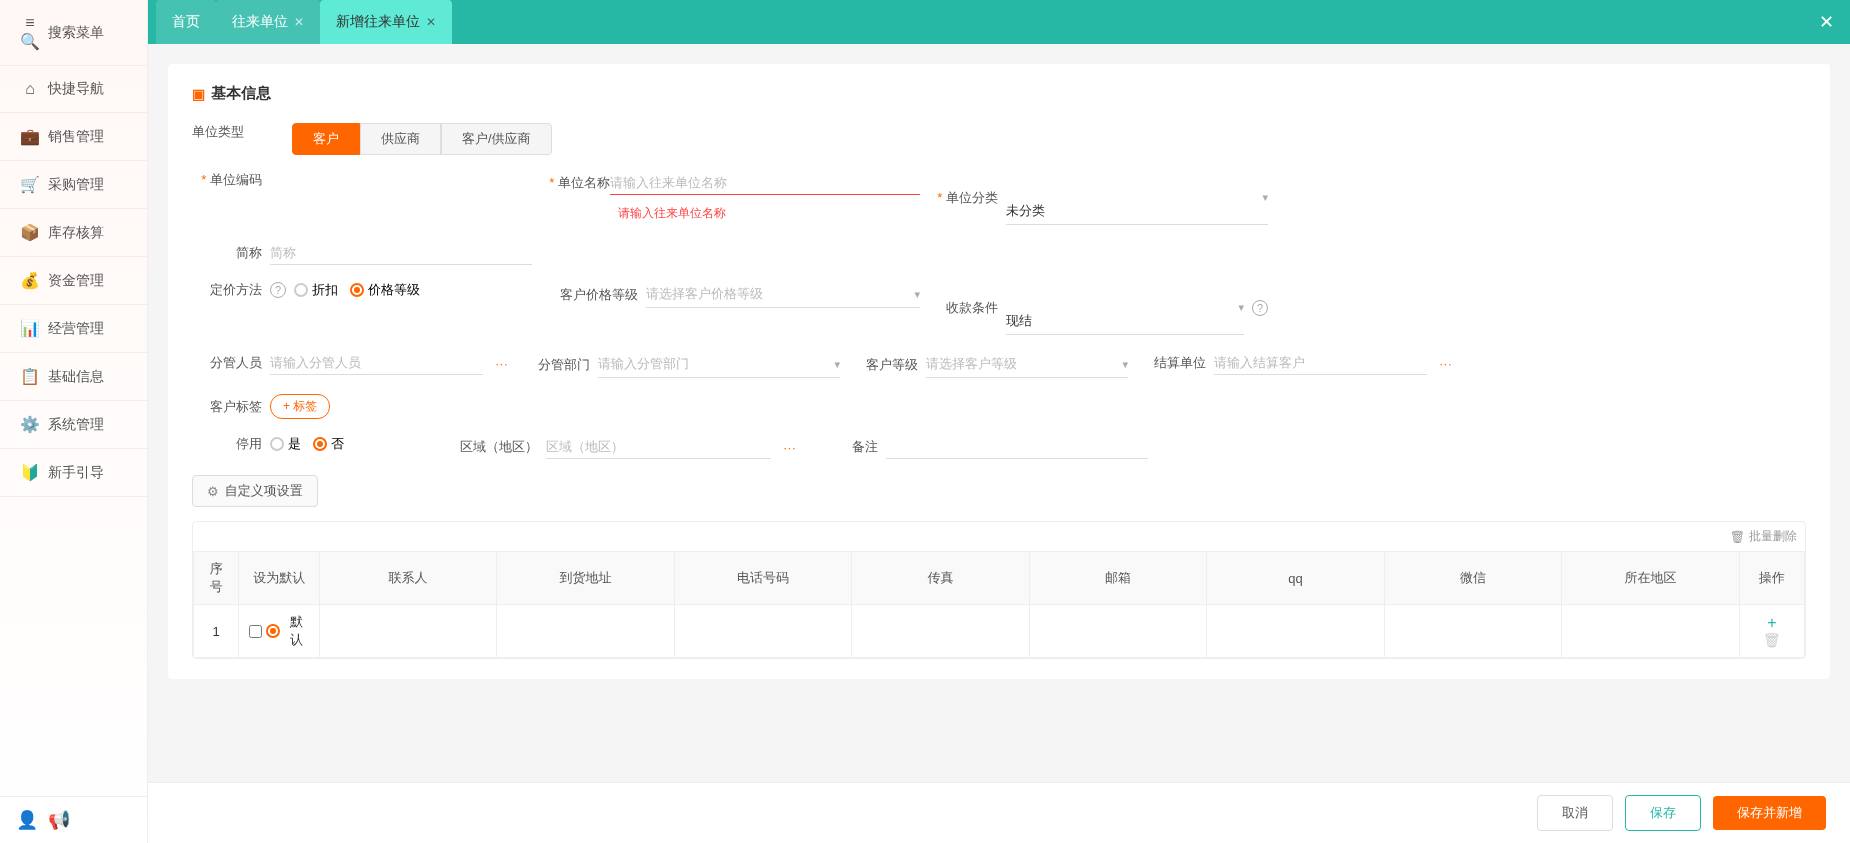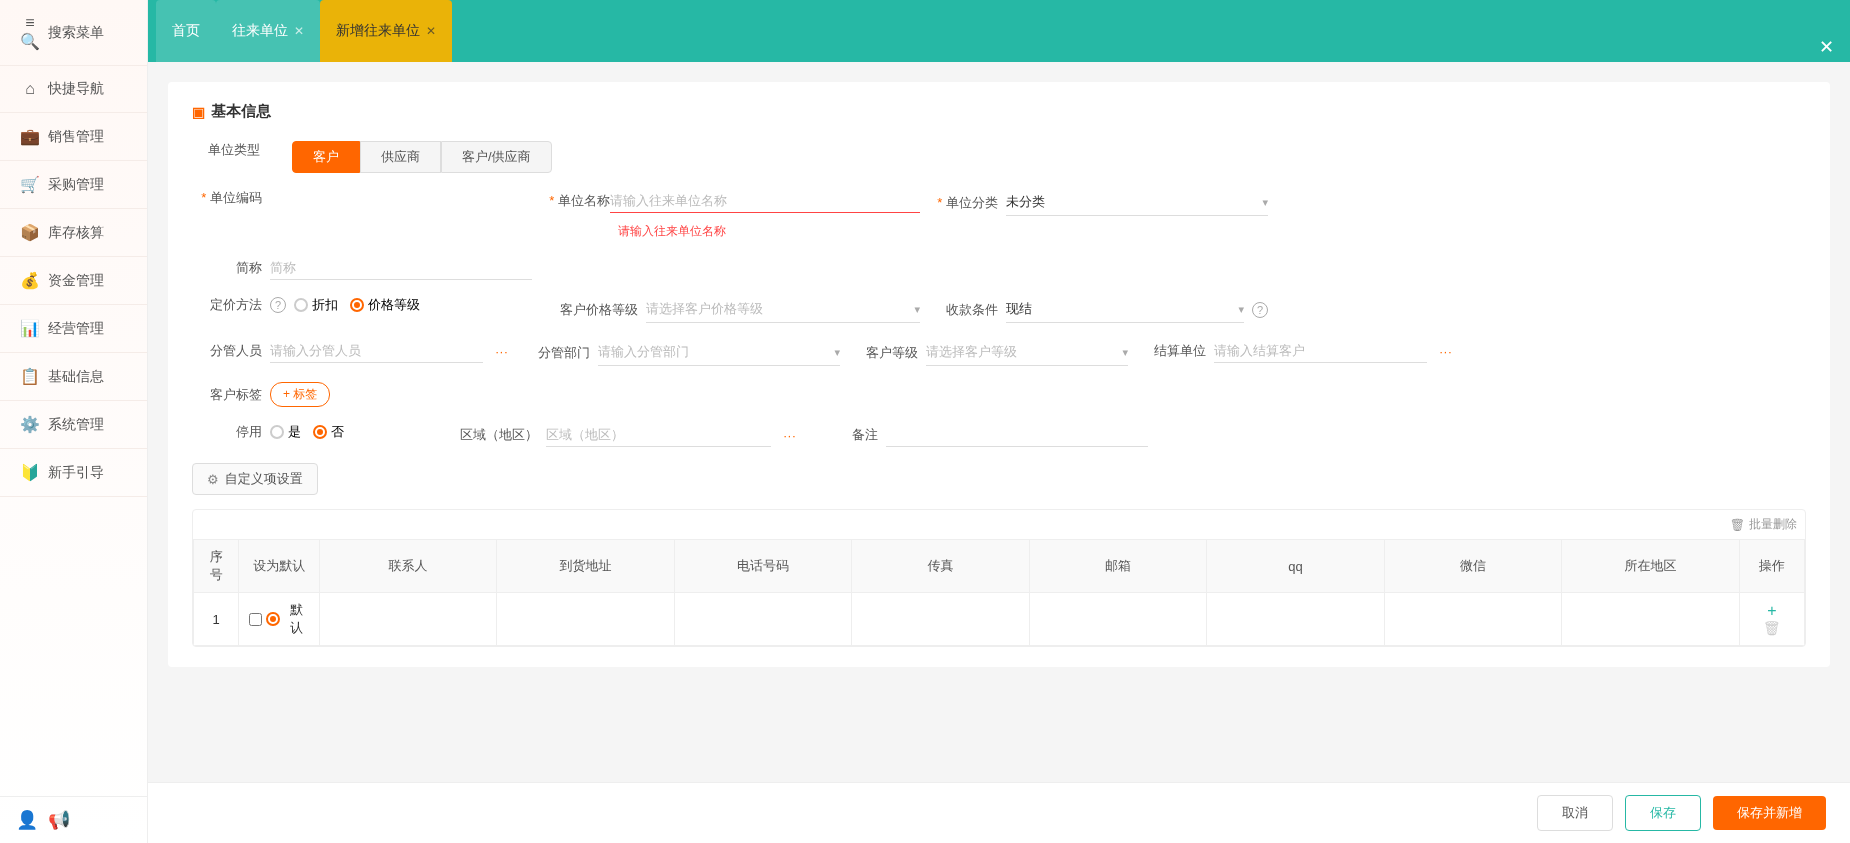--- a/index.html
+++ b/index.html
@@ -35,38 +35,38 @@
     }
     .sidebar-bottom-icon { font-size: 18px; cursor: pointer; color: #f60; }
 
     
     .main { flex: 1; display: flex; flex-direction: column; overflow: hidden; }
 
     
     .tab-bar {
       background: #26b8a5;
       display: flex;
-      align-items: flex-end;
-      height: 62px;
+      align-items: center;
+      height: 44px;
       padding: 0 8px;
       flex-shrink: 0;
     }
     .tab {
       display: flex;
       align-items: center;
       gap: 6px;
       padding: 8px 16px;
       cursor: pointer;
       color: rgba(255,255,255,0.85);
       font-size: 14px;
       border-radius: 4px 4px 0 0;
       height: 100%;
       position: relative;
     }
-    .tab.active { background: #eab308; color: #333; }
+    .tab.active { background: #5eead4; color: #333; }
     .tab.active-teal { background: rgba(255,255,255,0.15); color: #fff; }
     .tab-close { font-size: 12px; cursor: pointer; opacity: 0.7; }
     .tab-bar-close { margin-left: auto; color: white; cursor: pointer; font-size: 18px; padding: 4px 8px; }
 
     
     .content { flex: 1; overflow-y: auto; background: #f5f5f5; padding: 20px; }
 
     
     .form-card {
       background: #fff;
@@ -76,21 +76,21 @@
     .section-title {
       display: flex;
       align-items: center;
       gap: 6px;
       font-size: 15px;
       font-weight: 600;
       color: #333;
       margin-bottom: 20px;
     }
     .section-icon { color: #f60; font-size: 14px; }
-    .unit-type-label { color: #555; min-width: 80px; text-align: right; padding-right: 12px; }
+    .unit-type-label { color: #555; min-width: 80px; text-align: left; padding-right: 12px; }
     .type-btn {
       padding: 6px 20px;
       border: 1px solid #ddd;
       background: #f5f5f5;
       cursor: pointer;
       font-size: 13px;
       color: #555;
     }
     .type-btn.active { background: #f60; color: #fff; border-color: #f60; }
     .type-btn:first-of-type { border-radius: 4px 0 0 4px; }
@@ -140,21 +140,21 @@
     .form-select-wrapper {
       flex: 1;
       display: flex;
       align-items: center;
       border-bottom: 1px solid #ddd;
       padding: 4px 0;
       cursor: pointer;
       min-width: 100px;
     }
     .form-select-text { flex: 1; color: #bbb; font-size: 13px; }
-    .form-select-text.has-value { color: #333; }
+    .form-select-text.has-value { color: #333; margin-top: 27px; }
     .dropdown-arrow { color: #aaa; font-size: 11px; }
 
     .radio-group { display: flex; align-items: center; gap: 12px; }
     .radio-item { display: flex; align-items: center; gap: 4px; cursor: pointer; }
     .radio-circle {
       width: 14px; height: 14px;
       border-radius: 50%;
       border: 2px solid #ccc;
       display: flex; align-items: center; justify-content: center;
     }

